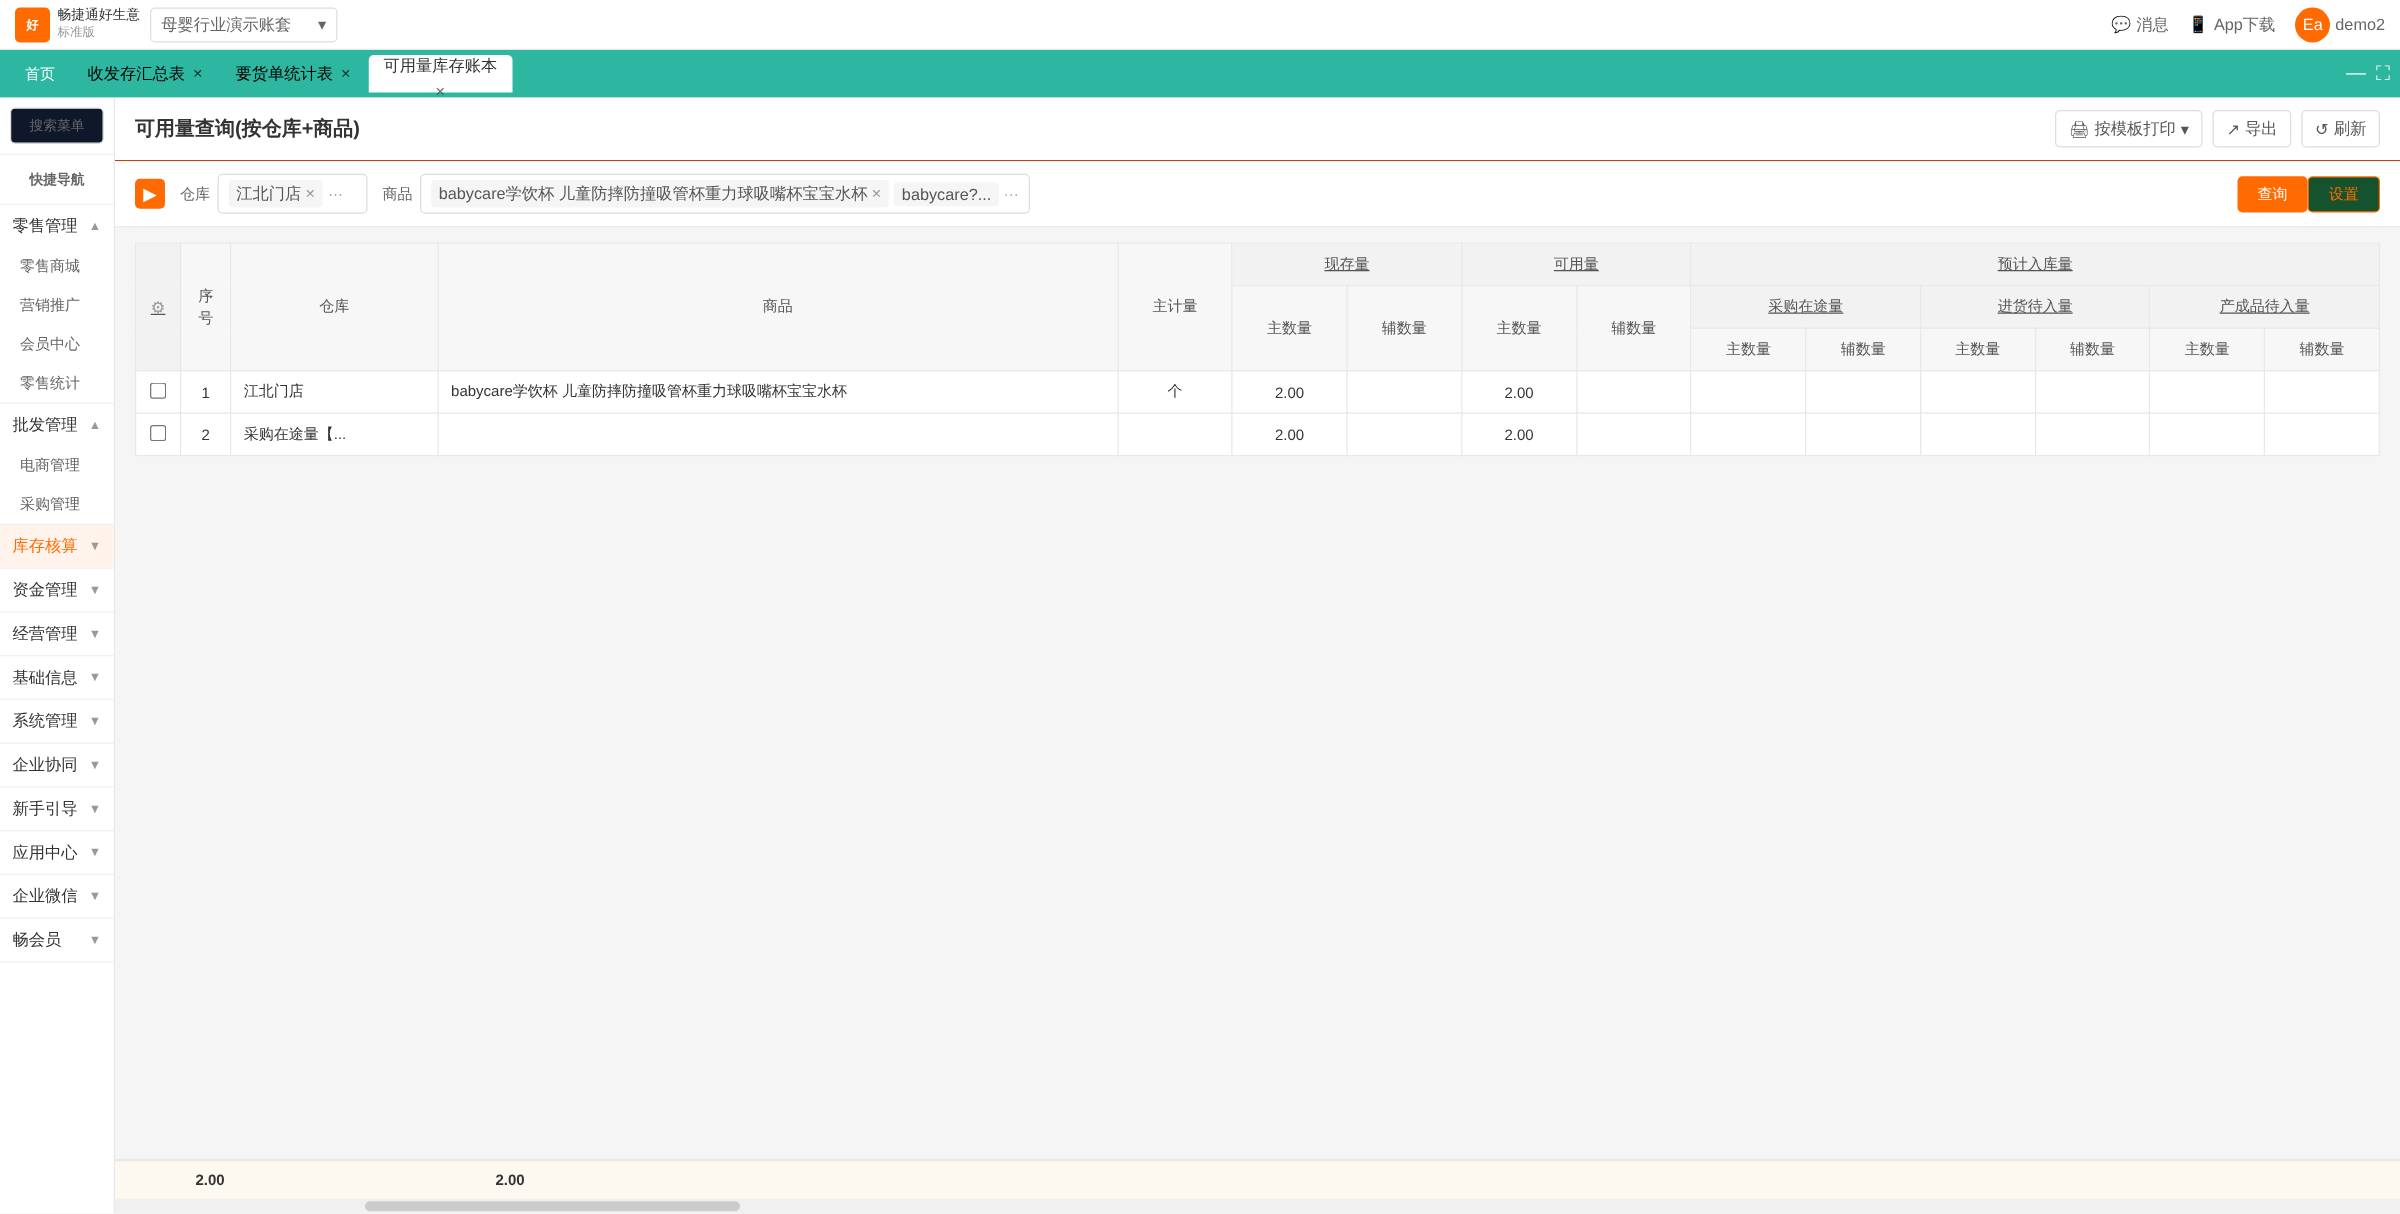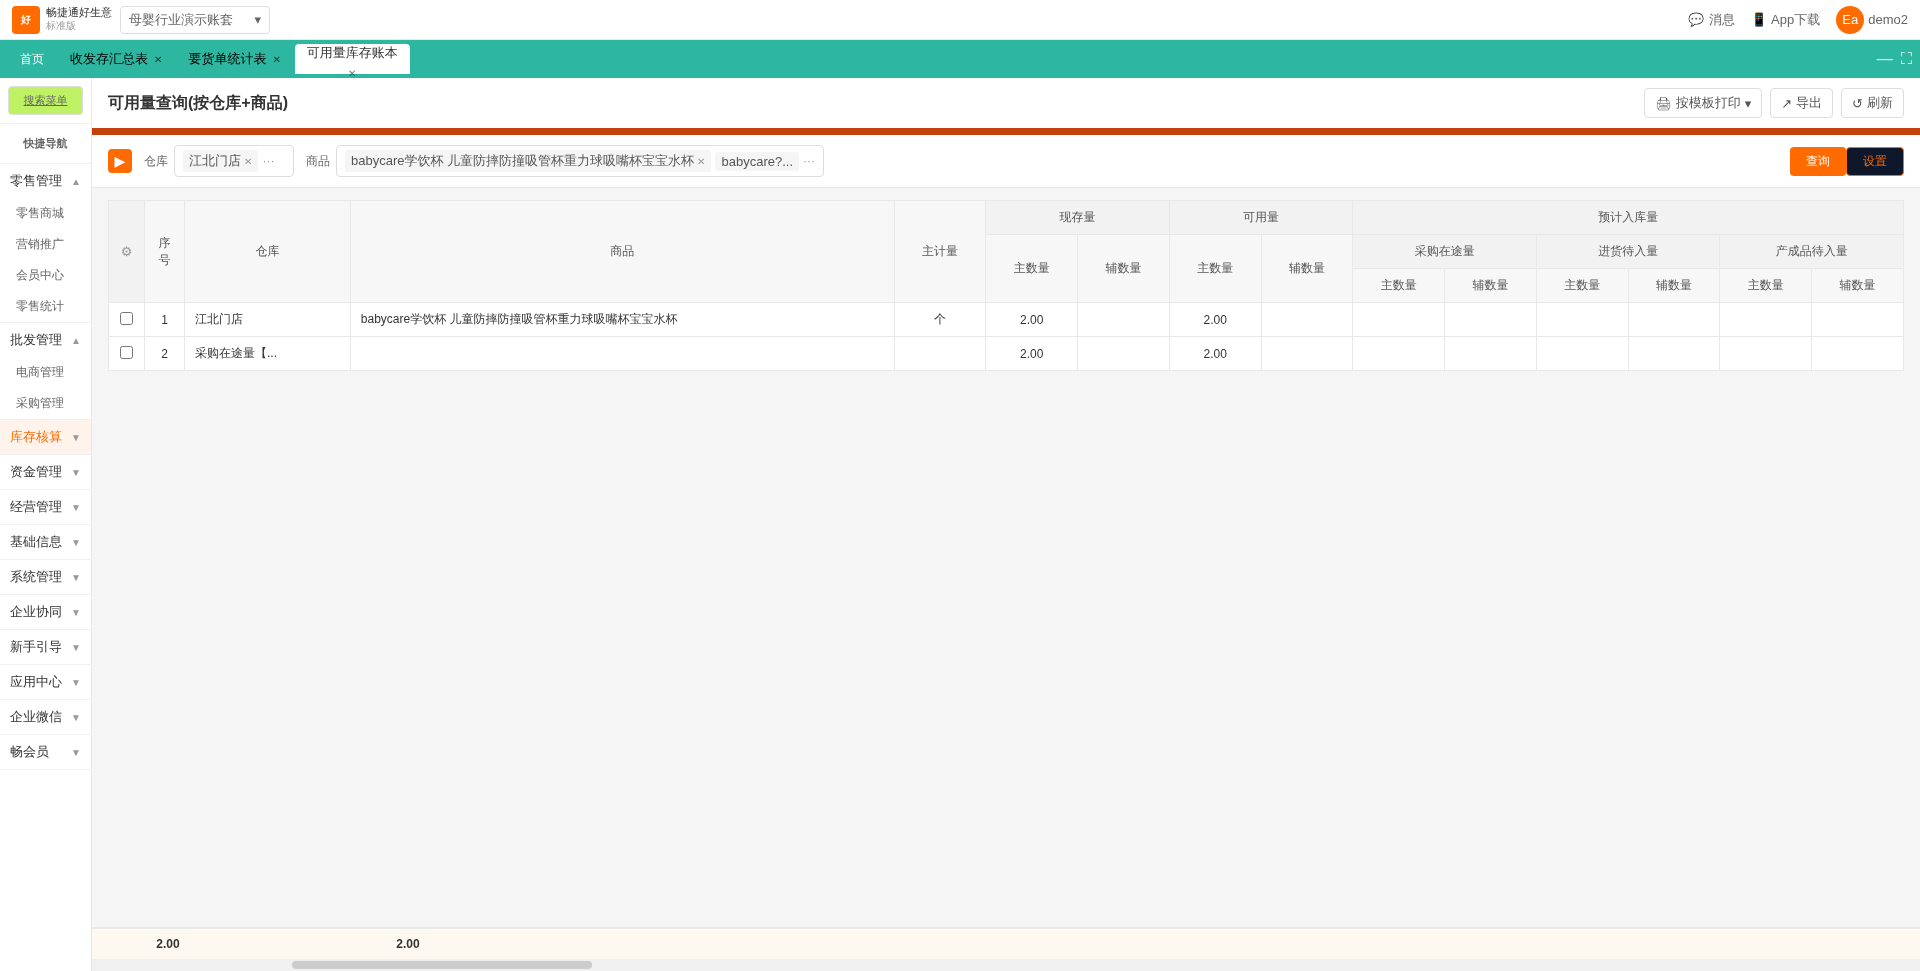--- a/index.html
+++ b/index.html
@@ -61,21 +61,21 @@
     .sidebar {
       width: 92px;
       background: #fff;
       border-right: 1px solid #e8e8e8;
       display: flex;
       flex-direction: column;
       flex-shrink: 0;
       overflow-y: auto;
     }
     .sidebar-search { padding: 8px; border-bottom: 1px solid #f0f0f0; }
-    .sidebar-search-btn { width: 100%; padding: 6px 4px; background: #bef264; border: 1px solid #ddd; border-radius: 4px; color: #666; font-size: 11px; cursor: pointer; text-align: center; text-decoration: underline; }
+    .sidebar-search-btn { width: 100%; padding: 6px 4px; background: #0f172a; border: 1px solid #ddd; border-radius: 4px; color: #666; font-size: 11px; cursor: pointer; text-align: center; }
     .sidebar-nav { padding: 4px 0; border-bottom: 1px solid #f0f0f0; }
     .sidebar-nav-item { padding: 8px 4px; text-align: center; color: #666; font-size: 11px; cursor: pointer; font-weight: bold; }
     .sidebar-section { border-bottom: 1px solid #f0f0f0; }
     .sidebar-section-header {
       display: flex;
       align-items: center;
       justify-content: space-between;
       padding: 8px 10px;
       font-size: 12px;
       color: #333;
@@ -92,21 +92,21 @@
     
     .content-area { flex: 1; display: flex; flex-direction: column; overflow: hidden; background: #f5f5f5; }
 
     
     .page-header {
       background: #fff;
       padding: 10px 16px;
       display: flex;
       align-items: center;
       justify-content: space-between;
-      border-bottom: 7px solid #c2410c;
+      border-bottom: 1px solid #c2410c;
       flex-shrink: 0;
       gap: 48px;
     }
     .page-title { font-size: 16px; font-weight: bold; color: #333; }
     .page-actions { display: flex; align-items: center; gap: 8px; }
     .action-btn { display: flex; align-items: center; gap: 4px; padding: 5px 10px; border: 1px solid #ddd; border-radius: 4px; background: #fff; color: #555; cursor: pointer; font-size: 12px; }
 
     
     .filter-bar {
       background: #fff;
@@ -160,36 +160,36 @@
     .btn-query {
       background: #ff6b00;
       color: #fff;
       border: none;
       border-radius: 4px;
       padding: 5px 16px;
       cursor: pointer;
       font-size: 12px;
     }
     .btn-settings {
-      background: #0f172a;
+      background: #14532d;
       color: #ff6b00;
       border: 1px solid #ff6b00;
       border-radius: 4px;
       padding: 5px 16px;
       cursor: pointer;
       font-size: 12px;
     }
 
     
     .table-area { flex: 1; overflow: auto; padding: 12px 16px; }
     .data-table { width: 100%; border-collapse: collapse; background: #fff; }
     .data-table th, .data-table td { border: 1px solid #e8e8e8; padding: 8px 10px; text-align: center; font-size: 12px; }
     .data-table th { background: #f7f7f7; color: #555; font-weight: normal; }
     .data-table td { color: #333; }
-    .data-table .th-group { background: #f2f2f2; }
+    .data-table .th-group { background: #f2f2f2; text-decoration: underline; }
     .data-table .settings-col { width: 36px; }
     .data-table .num-col { width: 40px; }
     .col-align-left { text-align: left !important; }
 
     
     .table-footer {
       background: #fef9f0;
       border-top: 2px solid #e8e8e8;
       padding: 8px 16px;
       display: flex;

